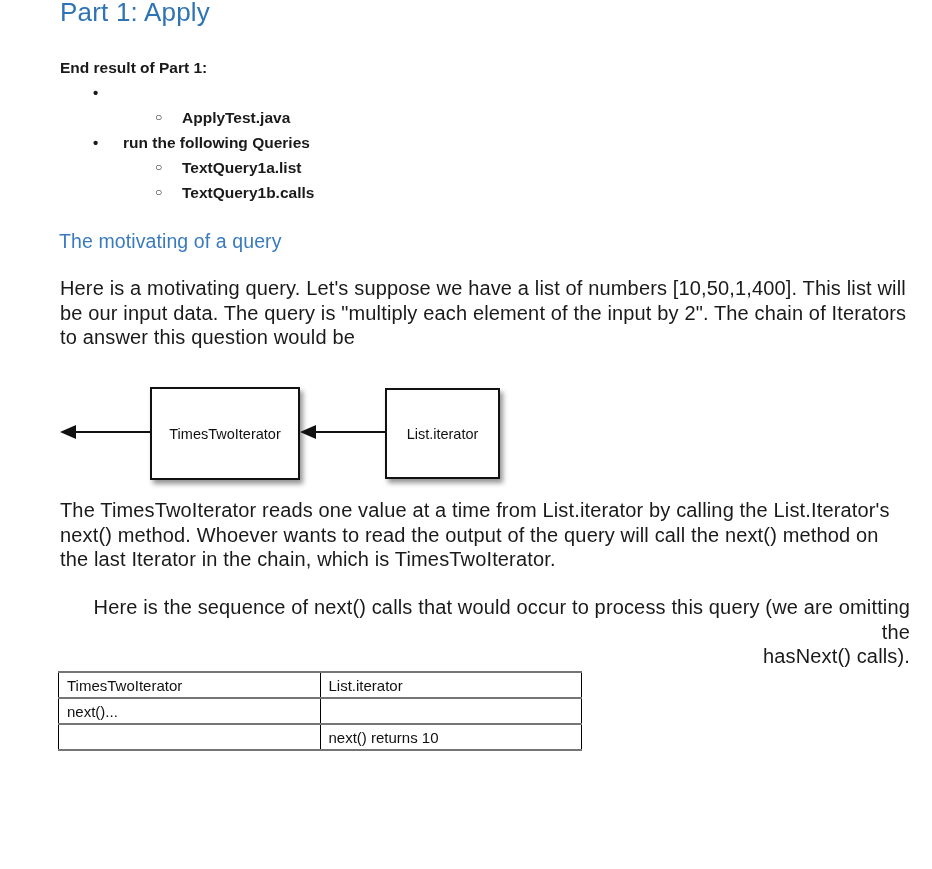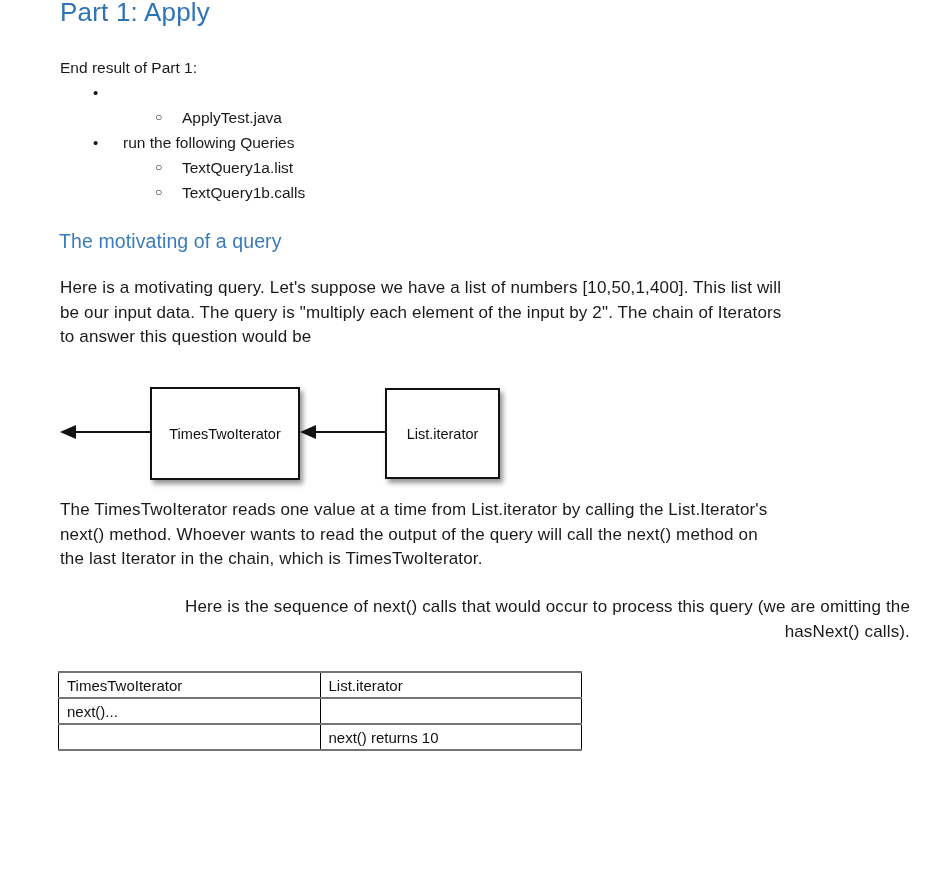--- a/index.html
+++ b/index.html
@@ -8,29 +8,29 @@
     font-family:"Liberation Sans",sans-serif;color:#1a1a1a;padding-left:31px;
   }
   .h1{
     position:absolute;left:60px;top:-3px;font-size:26px;line-height:30px;
     color:#2E74B5;font-weight:400;letter-spacing:.2px;
   }
   .h2{
     position:absolute;left:59px;top:229px;font-size:19.5px;line-height:24px;
     color:#3A7BBE;font-weight:400;letter-spacing:.1px;
   }
-  .listblock{position:absolute;left:60px;top:55px;width:520px;font-size:15.5px;}
+  .listblock{position:absolute;left:60px;top:55px;width:520px;font-size:15.5px;font-weight:bold;}
   .lrow{position:relative;height:25px;line-height:25px;}
   .lead{position:absolute;left:0;}
   .m1{position:absolute;left:33px;font-size:15px;}
   .t1{position:absolute;left:63px;}
   .m2{position:absolute;left:95px;font-size:12px;top:0px;}
   .t2{position:absolute;left:122px;}
   .para{
-    position:absolute;left:60px;width:850px;font-size:17px;line-height:24.6px;
+    position:absolute;left:60px;width:850px;font-size:20px;line-height:24.6px;
     white-space:pre-line;letter-spacing:.15px;
   }
   .para1{top:276px;}
   .para2{top:498px;}
   .para3{top:595px;text-align:right;}
   
   .dbox{
     position:absolute;box-sizing:border-box;background:#fff;border:2px solid #111;
     box-shadow:3px 4px 5px rgba(0,0,0,.42);display:flex;align-items:center;
     justify-content:center;font-size:14.5px;color:#111;

